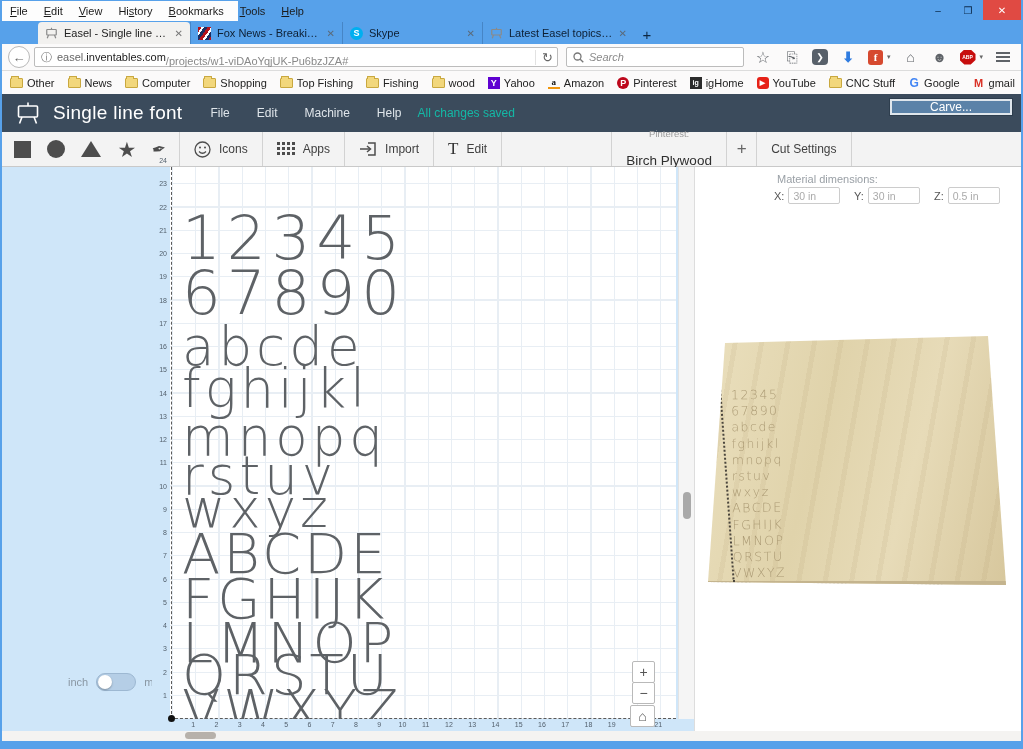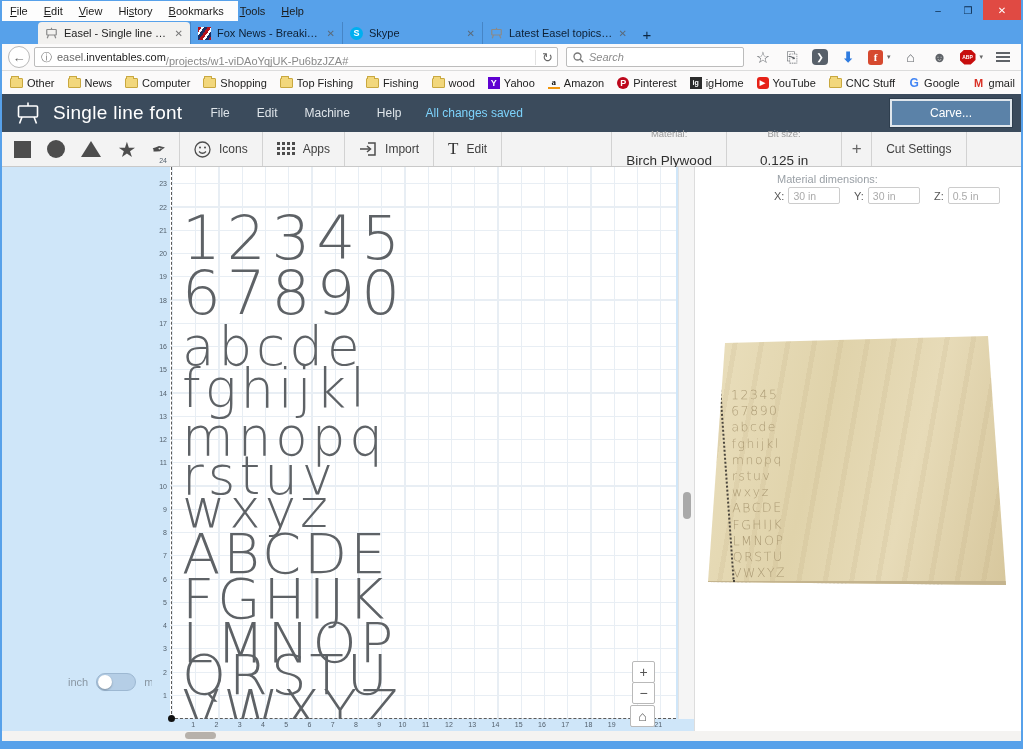--- a/index.html
+++ b/index.html
@@ -75,22 +75,22 @@
   .bmb-youtube { background:#e62117; border-radius:3px; font-size:7px; }
   .bmb-google { background:transparent; color:#4285f4; font-size:12px; }
   .bmb-gmail { background:transparent; color:#d93025; font-size:11px; }
 
   
   .easelheader { position:absolute; top:94px; left:2px; right:2px; height:38px; background:#3b4b5c;
                  display:flex; align-items:center; color:#fff; }
   .elogo { margin:0 12px 0 13px; }
   .etitle { font-size:19px; font-weight:300; letter-spacing:.3px; }
   .emenus { display:flex; gap:27px; margin-left:28px; font-size:12px; color:#dfe5ea; }
-  .estatus { margin-left:24px; font-size:12px; color:#7dd3fc; }
-  .carvebtn { position:absolute; right:8px; top:4px; width:124px; height:30px; background:#5b82a8;
+  .estatus { margin-left:16px; font-size:12px; color:#14b8a6; }
+  .carvebtn { position:absolute; right:8px; top:4px; width:124px; height:18px; background:#5b82a8;
               border:1px solid #2e3e4e; outline:2px solid #dfe6ec; outline-offset:-3px;
               color:#fff; font-size:12px; display:flex; align-items:center; justify-content:center; }
 
   
   .etoolbar { position:absolute; top:132px; left:2px; right:2px; height:35px; background:#f3f3f3;
               border-bottom:1px solid #c9c9c9; display:flex; align-items:stretch; font-size:12px; color:#444; }
   .tsec { display:flex; align-items:center; justify-content:center; gap:8px; border-right:1px solid #d2d2d2; padding:0 14px; }
   .tsec.shapes { gap:16px; padding:0 12px; width:178px; }
   .shp-square { width:17px; height:17px; background:#4d4d4d; }
   .shp-circle { width:18px; height:18px; background:#4d4d4d; border-radius:50%; }
@@ -403,26 +403,22 @@
           </g>
         </svg>
       <span class="lbl">Import</span>
     </div>
     <div class="tsec">
       <span class="ticonT">T</span>
       <span class="lbl">Edit</span>
     </div>
     <div class="tsec tsec-blank"></div>
     <div class="tsec two">
-      <span class="small">Material:</span>
+      <span class="small">Pinterest:</span>
       <span class="big">Birch Plywood</span>
-    </div>
-    <div class="tsec two">
-      <span class="small">Bit size:</span>
-      <span class="big">0.125 in</span>
     </div>
     <div class="tsec plus">+</div>
     <div class="tsec">
       <span class="lbl">Cut Settings</span>
     </div>
   </div>
 
   <div class="main">
     <div class="leftpanel">
       <div class="units">

